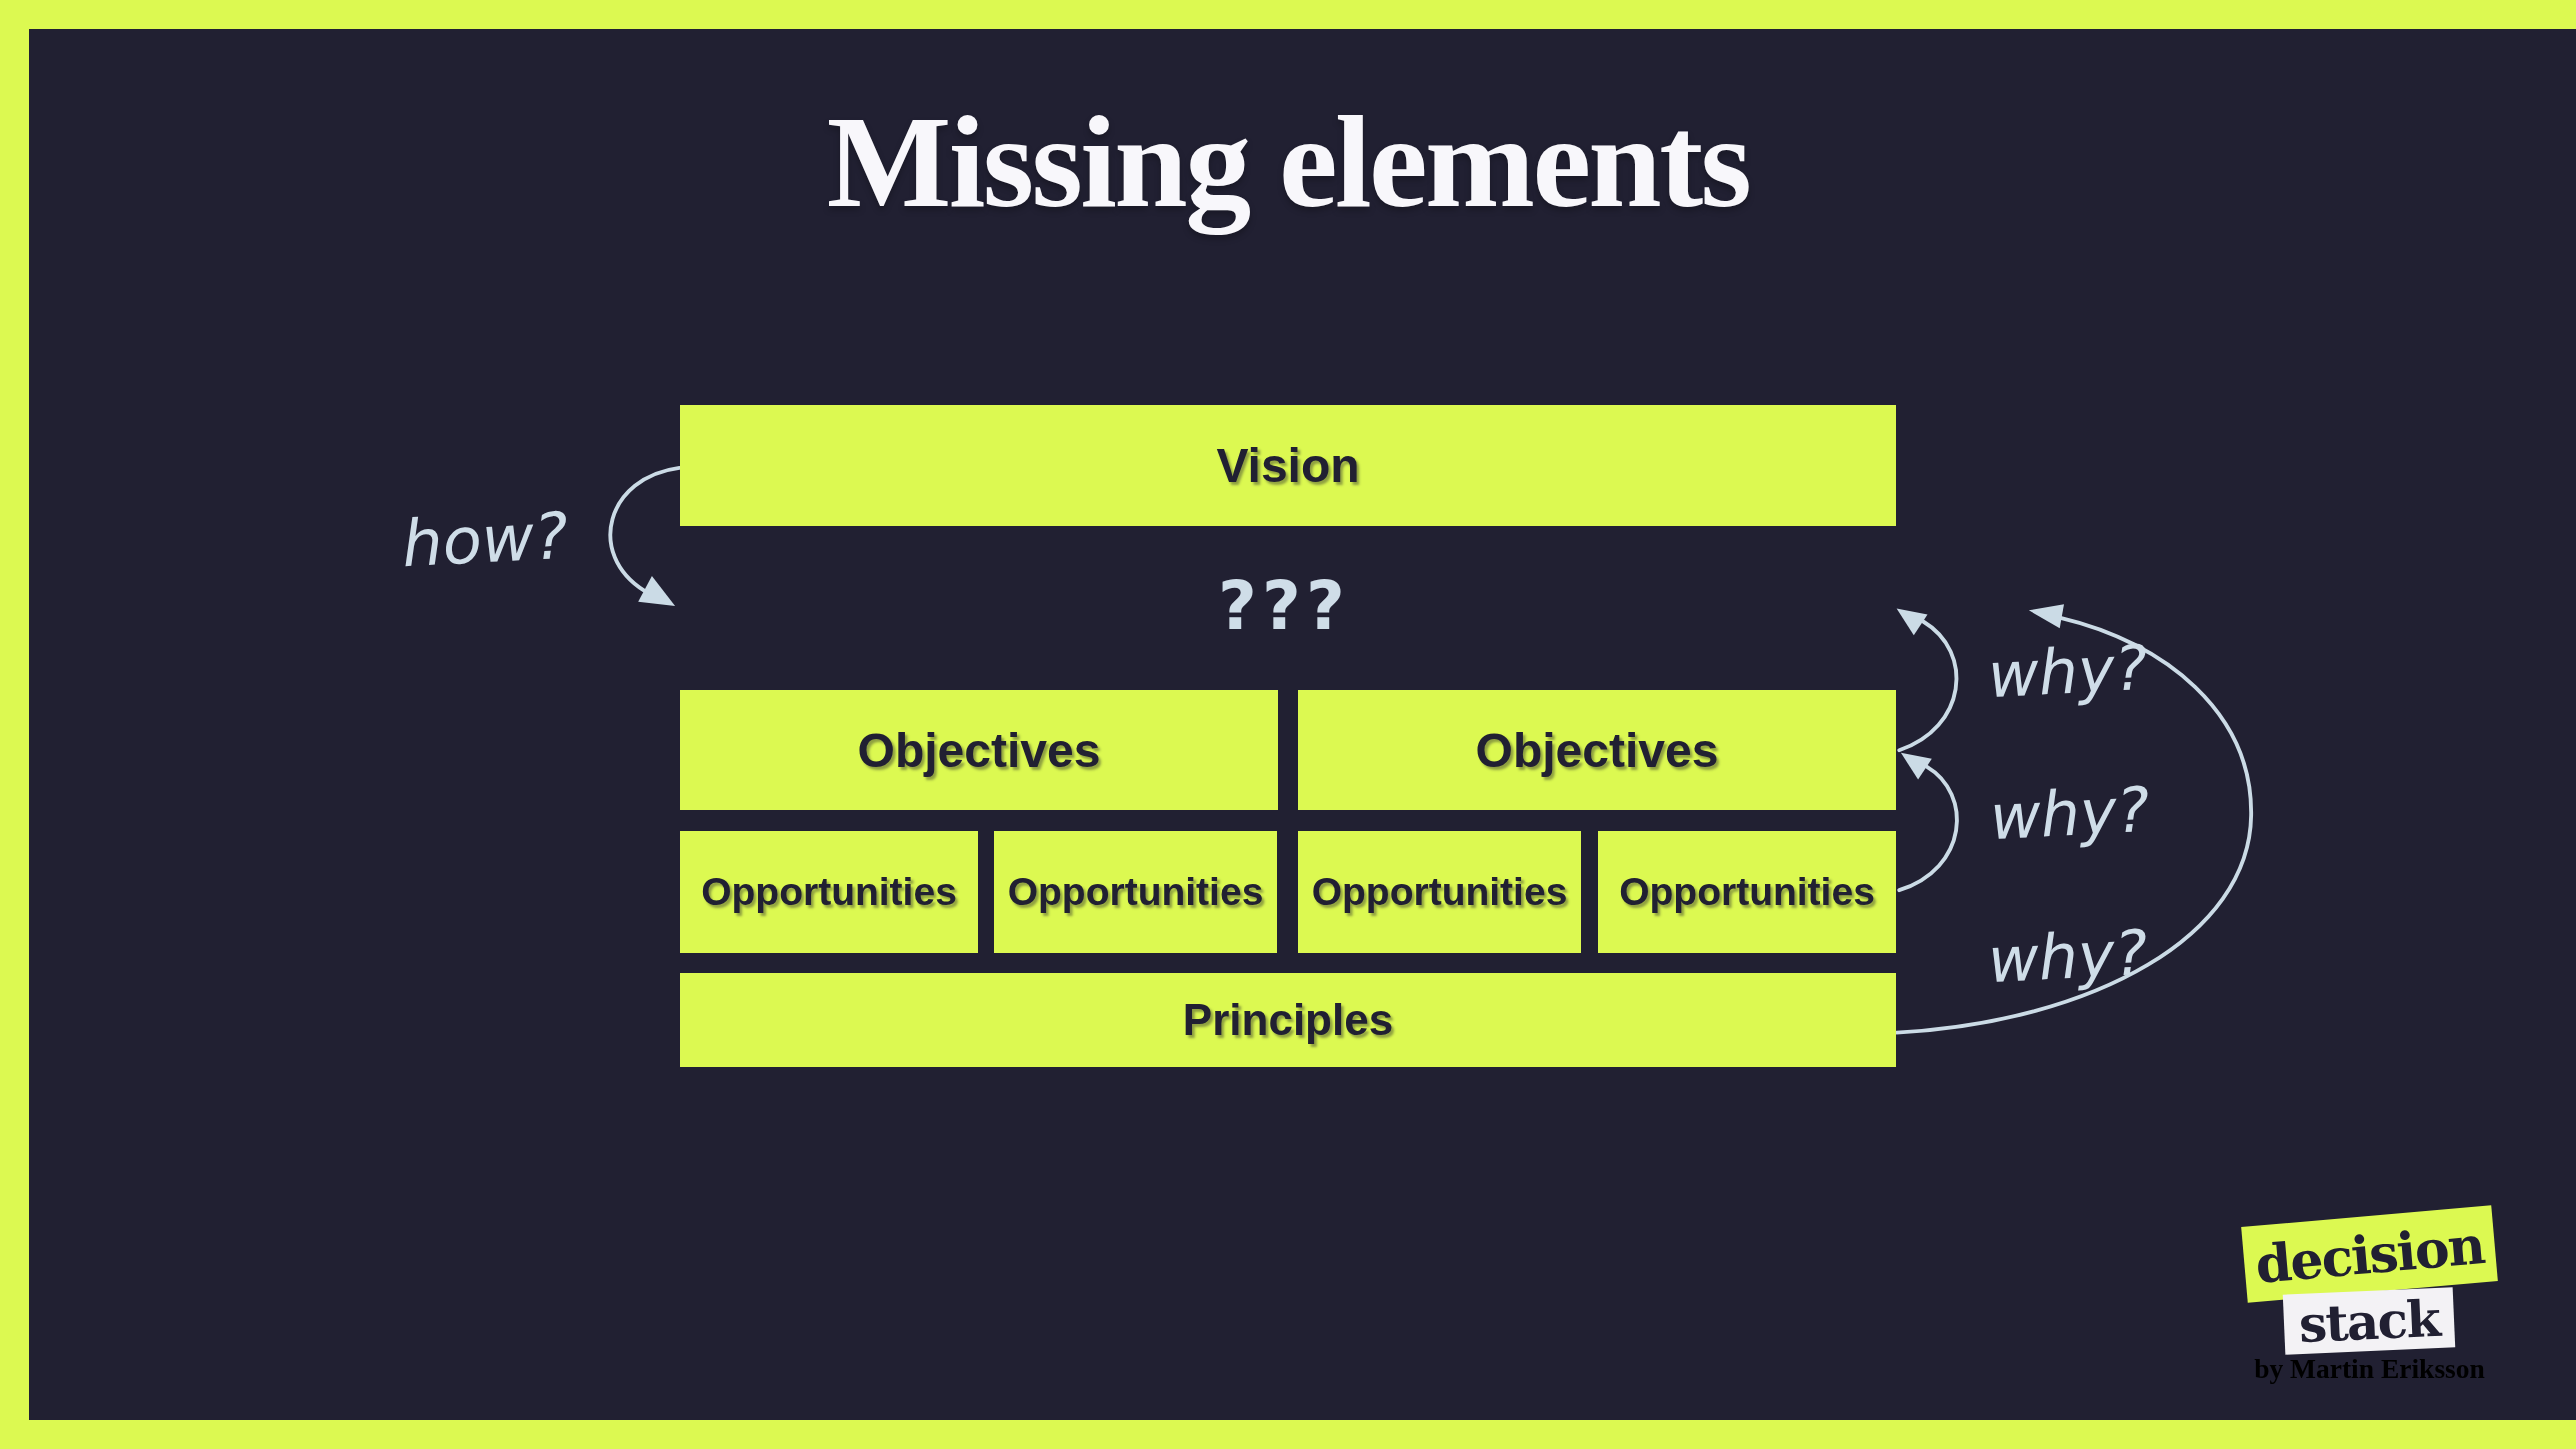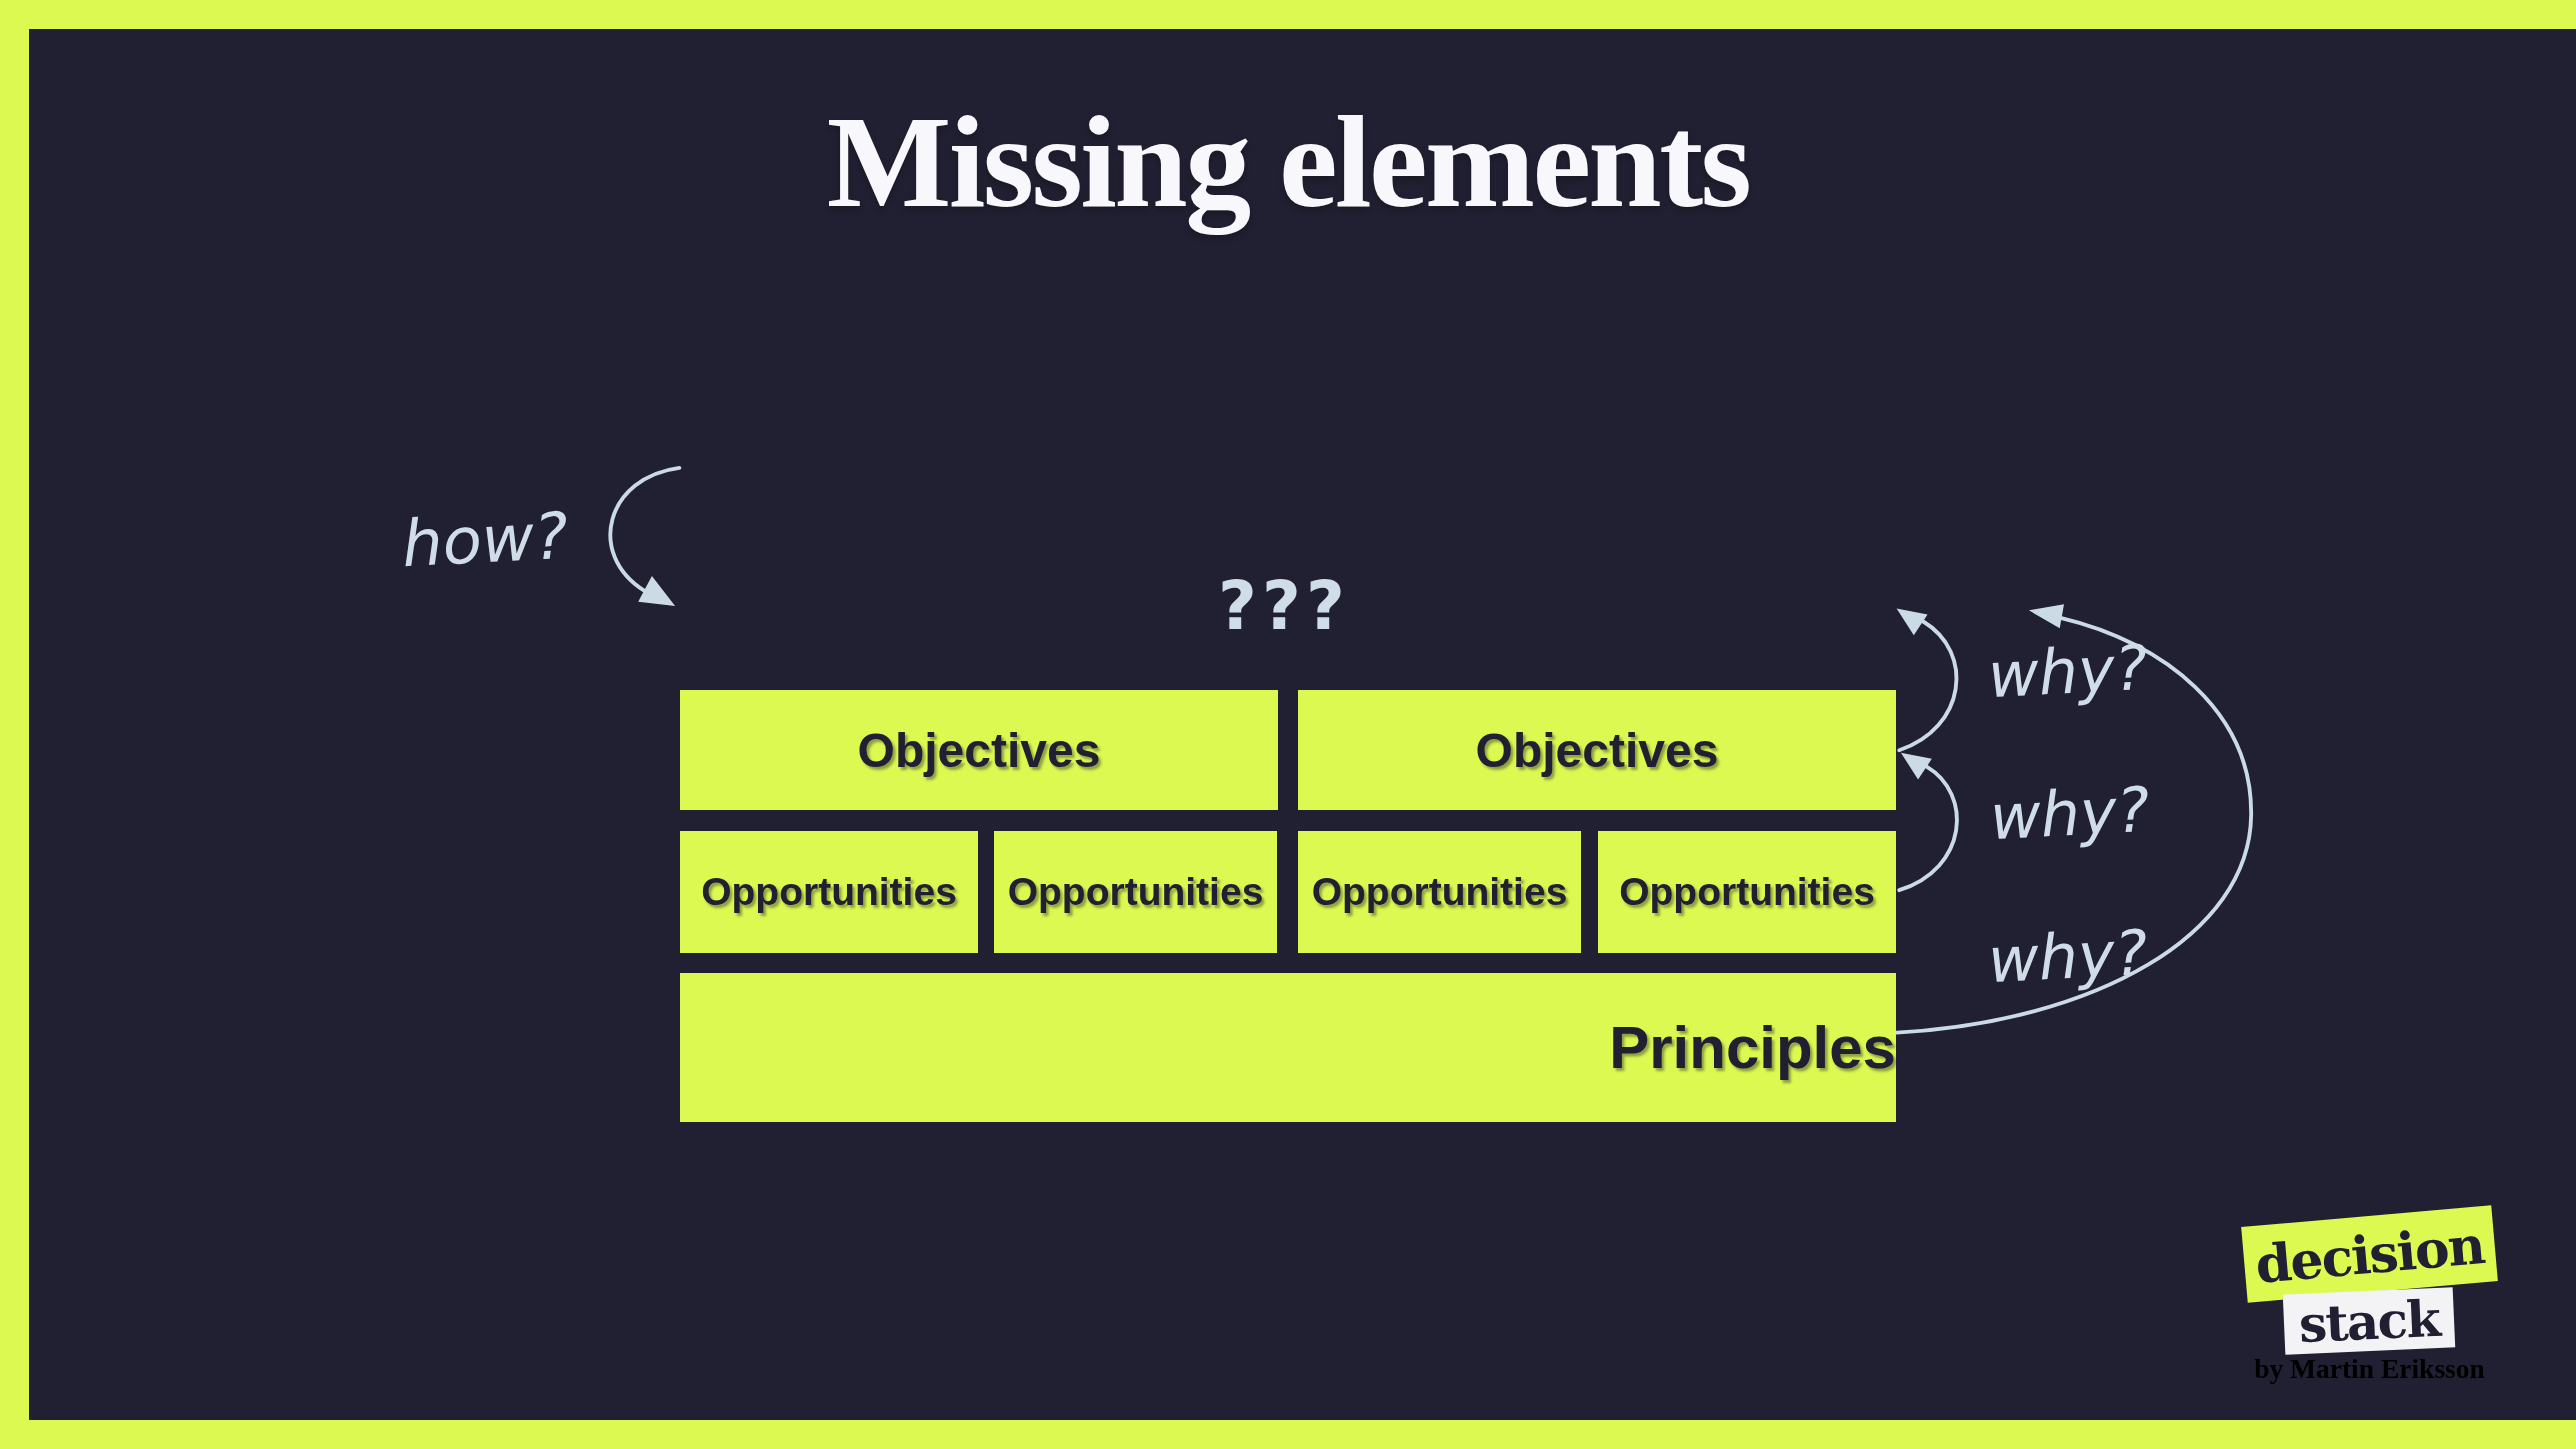--- a/index.html
+++ b/index.html
@@ -36,21 +36,21 @@
     font-weight:700;
     text-shadow:2.6px 3.4px 2.6px rgba(26,25,40,.40);
   }
   .vision      {left:680px; top:405px; width:1216px;height:121px;font-size:48px;}
   .obj-1       {left:680px; top:690px; width:598px; height:120px;font-size:48px;}
   .obj-2       {left:1298px;top:690px; width:598px; height:120px;font-size:48px;}
   .opp-1       {left:680px; top:831px; width:298px; height:122px;font-size:39px;}
   .opp-2       {left:994px;top:831px; width:283px; height:122px;font-size:39px;}
   .opp-3       {left:1298px;top:831px; width:283px; height:122px;font-size:39px;}
   .opp-4       {left:1598px;top:831px; width:298px; height:122px;font-size:39px;}
-  .principles  {left:680px; top:973px;width:1216px;height:149px;font-size:60px;justify-content:flex-end;}
+  .principles  {left:680px; top:973px;width:1216px;height:94px;font-size:44px;}
   
   .hand{
     position:absolute;
     font-family:"DejaVu Sans", sans-serif;
     font-style:italic;
     color:#cfdde8;
     white-space:nowrap;
   }
   .missing{
     left:1198px;top:567px;width:172px;
@@ -115,20 +115,23 @@
       <path d="M 2212 1037 C 2292 1012, 2298 925, 2244 893"></path>
       <polygon points="2214,877 2250,884 2234,908"></polygon>
     </g>
 
     <g>
       <path d="M 2209 1203 C 2440 1190, 2620 1090, 2622 950 C 2624 830, 2520 748, 2401 720"></path>
       <polygon points="2363,711 2404,704 2399,732"></polygon>
     </g>
   </svg>
 
+  <div class="box vision">
+    <span>Vision</span>
+  </div>
 
   <div class="hand missing">???</div>
 
   <div class="box obj-1">
     <span>Objectives</span>
   </div>
   <div class="box obj-2">
     <span>Objectives</span>
   </div>
 

